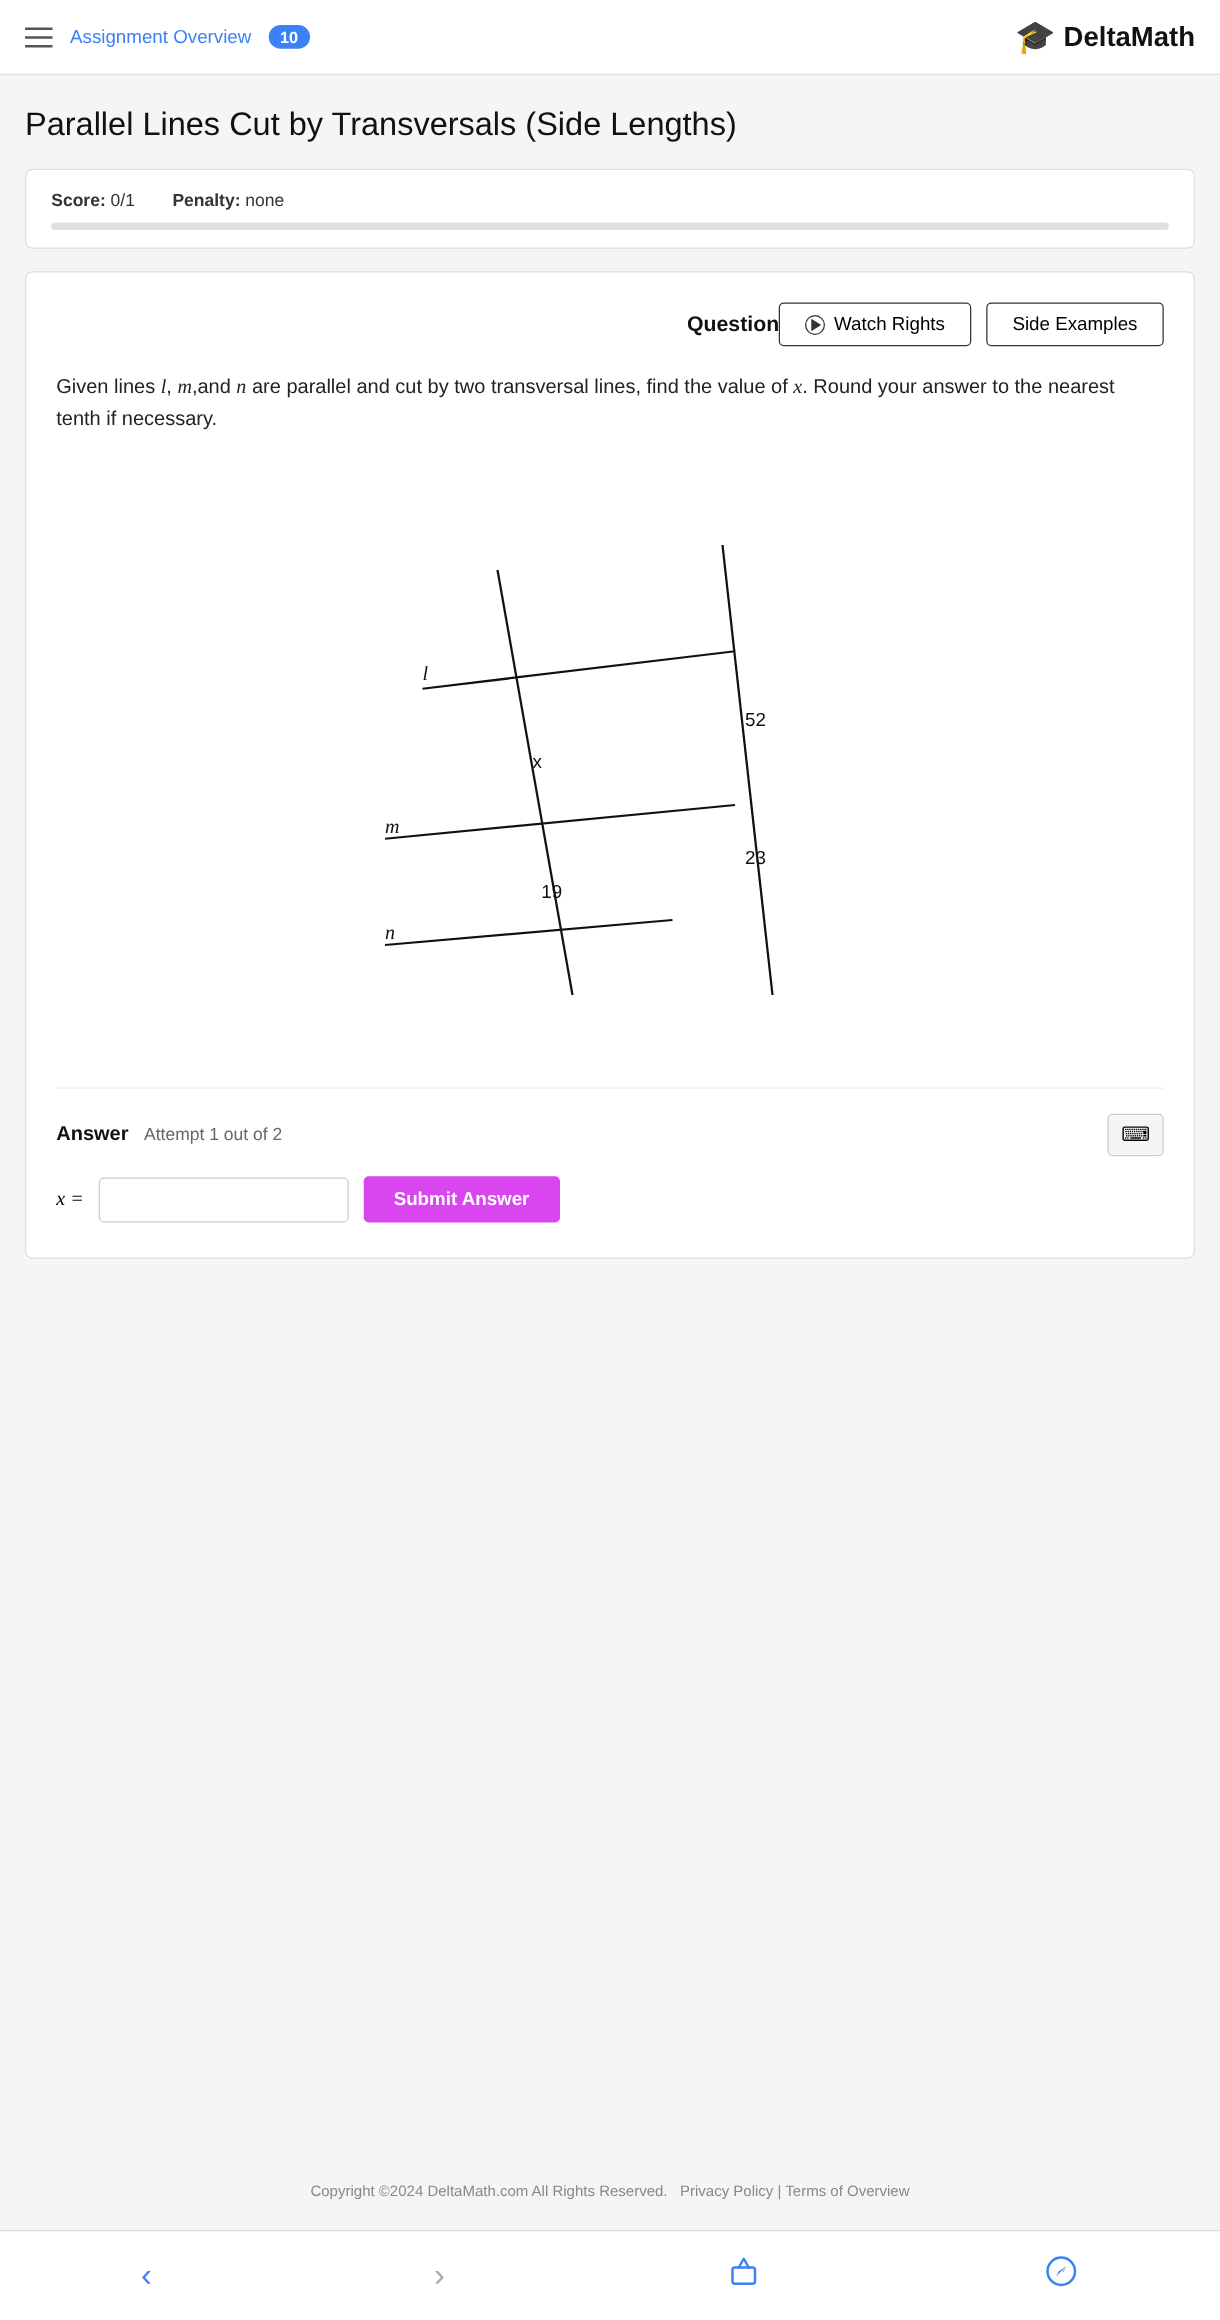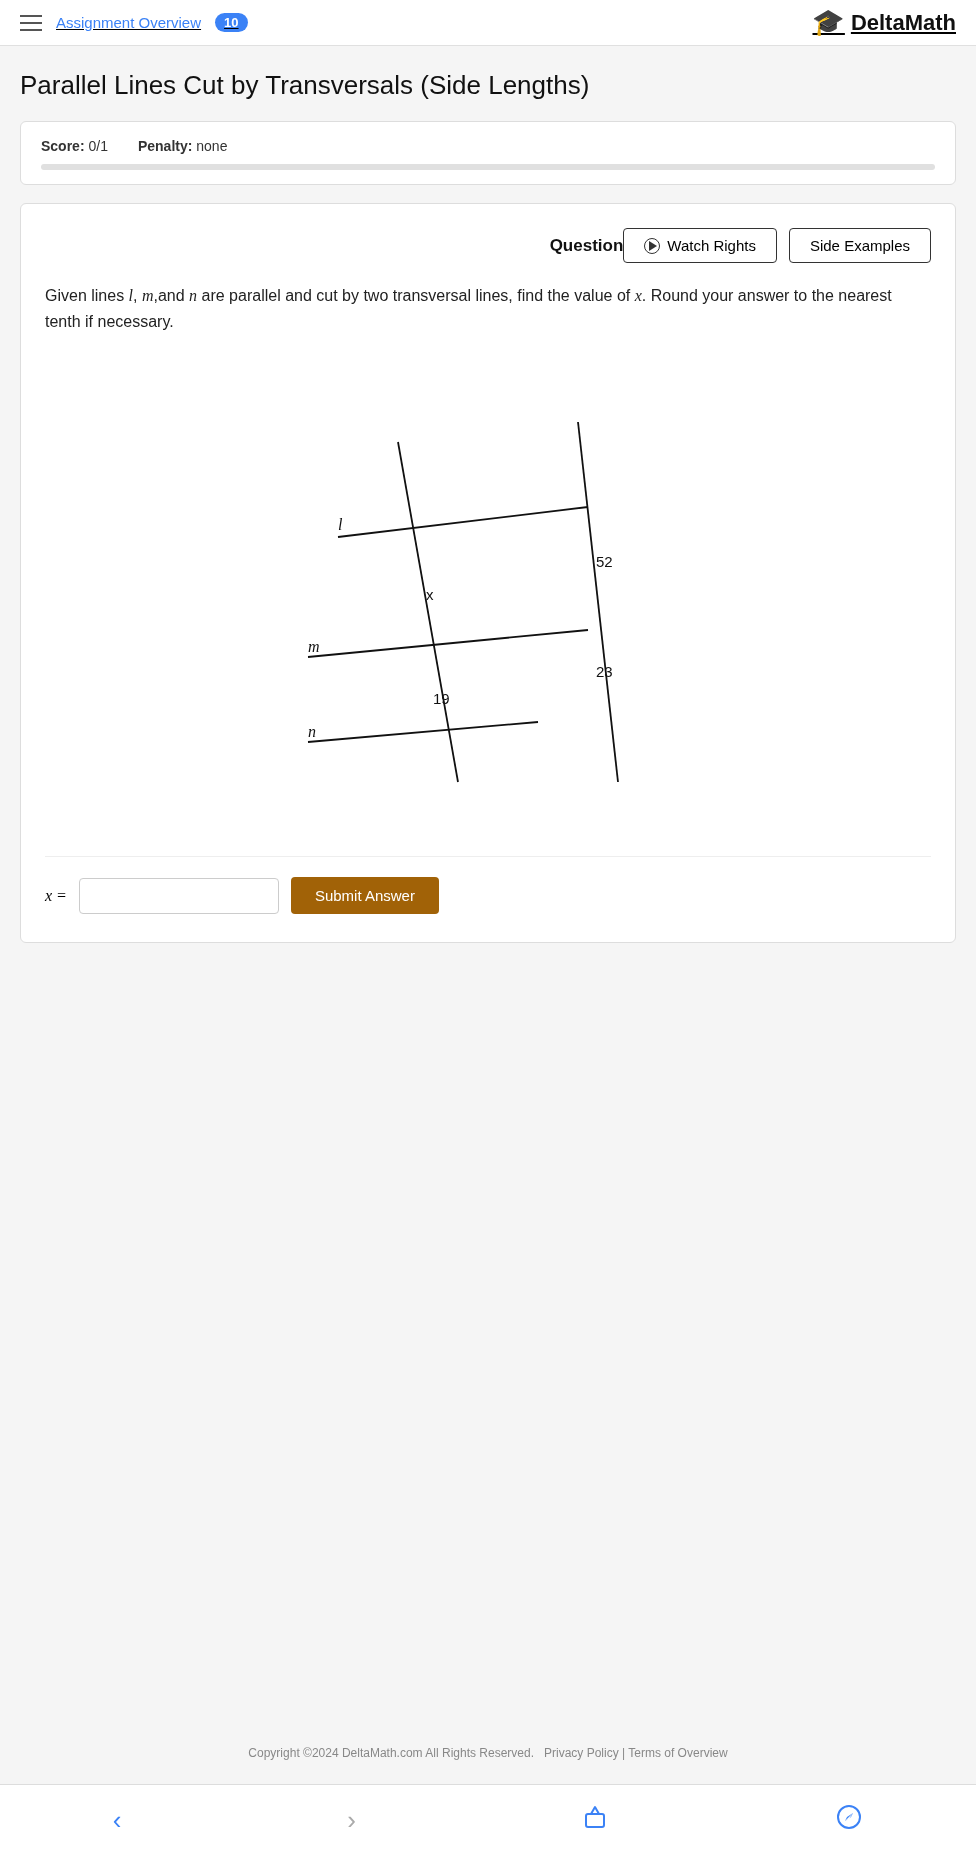--- a/index.html
+++ b/index.html
@@ -9,26 +9,25 @@
       background: #f5f5f5;
       width: 976px;
       min-height: 1856px;
       position: relative;
     }
 
     
     .header {
       background: #fff;
       border-bottom: 1px solid #e0e0e0;
-      height: 46px;
+      height: 60px;
       display: flex;
       align-items: center;
       justify-content: space-between;
       padding: 0 20px;
-      text-decoration: underline;
     }
     .header-left {
       display: flex;
       align-items: center;
       gap: 14px;
     }
     .hamburger-icon {
       display: flex;
       flex-direction: column;
       gap: 5px;
@@ -216,27 +215,27 @@
       font-style: italic;
     }
     .answer-input {
       border: 1px solid #ccc;
       border-radius: 4px;
       padding: 8px 12px;
       font-size: 16px;
       width: 200px;
     }
     .btn-submit {
-      background: #a16207;
+      background: #d946ef;
       color: #fff;
       border: none;
       border-radius: 4px;
       padding: 10px 24px;
       font-size: 15px;
-      font-weight: 400;
+      font-weight: 700;
       cursor: pointer;
     }
 
     
     .footer {
       position: absolute;
       bottom: 80px;
       left: 0;
       right: 0;
       text-align: center;
@@ -353,20 +352,27 @@
 
         <text x="318" y="215" font-size="15" font-family="Arial, sans-serif" fill="#111">52</text>
 
         <text x="318" y="325" font-size="15" font-family="Arial, sans-serif" fill="#111">23</text>
 
         <text x="155" y="352" font-size="15" font-family="Arial, sans-serif" fill="#111">19</text>
       </svg>
     </div>
 
     <div class="answer-section">
+      <div class="answer-header">
+        <div>
+          <span class="answer-label">Answer</span>
+          <span class="attempt-text">Attempt 1 out of 2</span>
+        </div>
+        <button class="keyboard-btn">⌨</button>
+      </div>
       <div class="answer-input-row">
         <span class="eq-label"><em>x</em> =</span>
         <input class="answer-input" type="text" placeholder="" style="">
         <button class="btn-submit">Submit Answer</button>
       </div>
     </div>
   </div>
 </div>
 
 <div class="footer">

